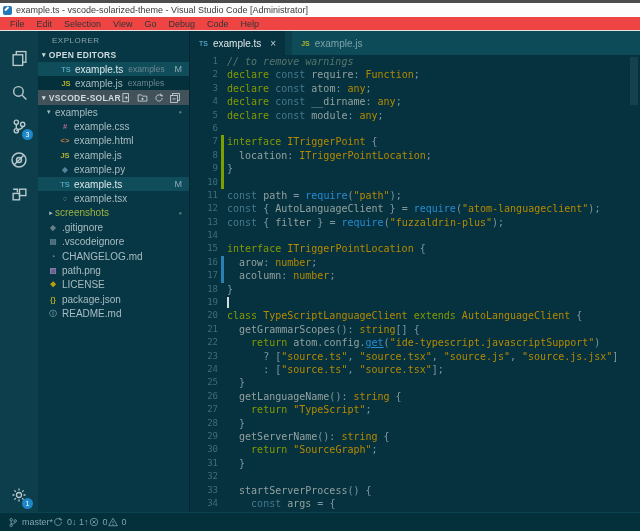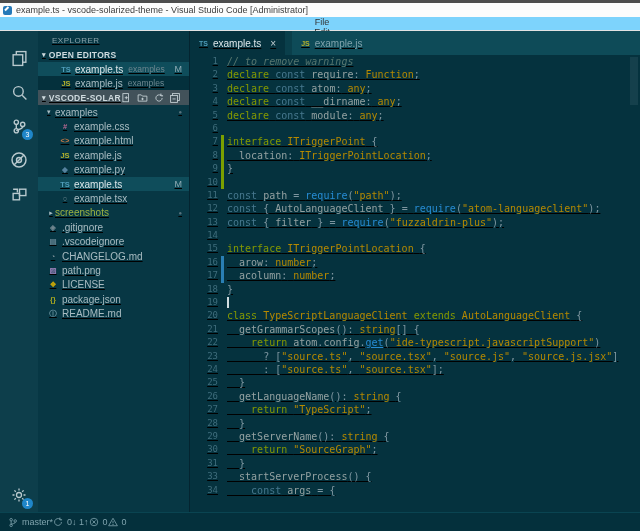--- a/index.html
+++ b/index.html
@@ -9,25 +9,25 @@
     font-family:"Liberation Sans", sans-serif;
     display:flex; flex-direction:column;
     background:#05323e;
   }
   
   #top-strip { height:3px; background:#4d4d4d; }
   #title-bar { height:14px; background:#fcfcfc; display:flex; align-items:center; padding-left:3px; }
   #vscode-logo { width:9px; height:9px; background:#2478b8; border-radius:2px; margin-right:4px; position:relative; }
   #vscode-logo:after { content:""; position:absolute; left:2px; top:2px; width:5px; height:5px; border-left:2px solid #fff; transform:rotate(45deg); }
   #title-text { font-size:9px; color:#3c3c3c; white-space:nowrap; }
-  #menu-bar { height:14px; background:#7dd3fc; display:flex; align-items:center; padding-left:4px; border-bottom:1px solid #e2e2e2;flex-direction:column; }
+  #menu-bar { height:14px; background:#ef4444; display:flex; align-items:center; padding-left:4px; border-bottom:1px solid #e2e2e2; }
   .menu-item { font-size:9px; color:#333; padding:0 6px; height:100%; display:flex; align-items:center; }
   .menu-item:first-letter { text-decoration:underline; }
   
-  #main { flex:1; display:flex; min-height:0;text-decoration:underline; }
+  #main { flex:1; display:flex; min-height:0; }
   
   #activity-bar { width:38px; background:#0d3e4b; display:flex; flex-direction:column; align-items:center; padding-top:10px; }
   .act-item { position:relative; width:38px; height:34px; display:flex; align-items:center; justify-content:center; color:#b9c9ce; }
   .act-item svg { display:block; }
   .act-badge { position:absolute; right:5px; bottom:3px; min-width:11px; height:11px; border-radius:6px; background:#1f86c9; color:#fff; font-size:7px; line-height:11px; text-align:center; padding:0 2px; }
   #activity-spacer { flex:1; }
   
   #sidebar { width:152px; background:#073744; display:flex; flex-direction:column; font-size:10px; color:#a9bcc2; border-right:1px solid #042430; }
   #explorer-title { font-size:8px; letter-spacing:0.5px; color:#8aa2aa; padding:5px 0 3px 14px; }
   .section-header { display:flex; align-items:center; font-size:8.5px; font-weight:bold; color:#cfdade; padding:2px 4px 2px 4px; letter-spacing:0.3px; }
@@ -332,20 +332,21 @@
             <div class="cline"><span class="ln">22</span><span class="gitbar"></span><span class="ctext"><span class="tk-pl">    </span><span class="tk-kw">return</span><span class="tk-pl"> </span><span class="tk-id">atom</span><span class="tk-pn">.</span><span class="tk-id">config</span><span class="tk-pn">.</span><span class="tk-u">get</span><span class="tk-pn">(</span><span class="tk-str">"ide-typescript.javascriptSupport"</span><span class="tk-pn">)</span></span></div>
             <div class="cline"><span class="ln">23</span><span class="gitbar"></span><span class="ctext"><span class="tk-pl">      </span><span class="tk-pn">? [</span><span class="tk-str">"source.ts"</span><span class="tk-pn">, </span><span class="tk-str">"source.tsx"</span><span class="tk-pn">, </span><span class="tk-str">"source.js"</span><span class="tk-pn">, </span><span class="tk-str">"source.js.jsx"</span><span class="tk-pn">]</span></span></div>
             <div class="cline"><span class="ln">24</span><span class="gitbar"></span><span class="ctext"><span class="tk-pl">      </span><span class="tk-pn">: [</span><span class="tk-str">"source.ts"</span><span class="tk-pn">, </span><span class="tk-str">"source.tsx"</span><span class="tk-pn">];</span></span></div>
             <div class="cline"><span class="ln">25</span><span class="gitbar"></span><span class="ctext"><span class="tk-pl">  </span><span class="tk-pn">}</span></span></div>
             <div class="cline"><span class="ln">26</span><span class="gitbar"></span><span class="ctext"><span class="tk-pl">  </span><span class="tk-id">getLanguageName</span><span class="tk-pn">():</span><span class="tk-pl"> </span><span class="tk-ty">string</span><span class="tk-pl"> </span><span class="tk-pn">{</span></span></div>
             <div class="cline"><span class="ln">27</span><span class="gitbar"></span><span class="ctext"><span class="tk-pl">    </span><span class="tk-kw">return</span><span class="tk-pl"> </span><span class="tk-str">"TypeScript"</span><span class="tk-pn">;</span></span></div>
             <div class="cline"><span class="ln">28</span><span class="gitbar"></span><span class="ctext"><span class="tk-pl">  </span><span class="tk-pn">}</span></span></div>
             <div class="cline"><span class="ln">29</span><span class="gitbar"></span><span class="ctext"><span class="tk-pl">  </span><span class="tk-id">getServerName</span><span class="tk-pn">():</span><span class="tk-pl"> </span><span class="tk-ty">string</span><span class="tk-pl"> </span><span class="tk-pn">{</span></span></div>
             <div class="cline"><span class="ln">30</span><span class="gitbar"></span><span class="ctext"><span class="tk-pl">    </span><span class="tk-kw">return</span><span class="tk-pl"> </span><span class="tk-str">"SourceGraph"</span><span class="tk-pn">;</span></span></div>
             <div class="cline"><span class="ln">31</span><span class="gitbar"></span><span class="ctext"><span class="tk-pl">  </span><span class="tk-pn">}</span></span></div>
+            <div class="cline"><span class="ln">32</span><span class="gitbar"></span><span class="ctext"></span></div>
             <div class="cline"><span class="ln">33</span><span class="gitbar"></span><span class="ctext"><span class="tk-pl">  </span><span class="tk-id">startServerProcess</span><span class="tk-pn">() {</span></span></div>
             <div class="cline"><span class="ln">34</span><span class="gitbar"></span><span class="ctext"><span class="tk-pl">    </span><span class="tk-st">const</span><span class="tk-pl"> </span><span class="tk-id">args</span><span class="tk-pl"> </span><span class="tk-pn">= {</span></span></div>
           </div>
         <div id="scrollbar-thumb"></div>
       </div>
     </div>
   </div>
 
   <div id="status-bar">
       <div class="status-item">

